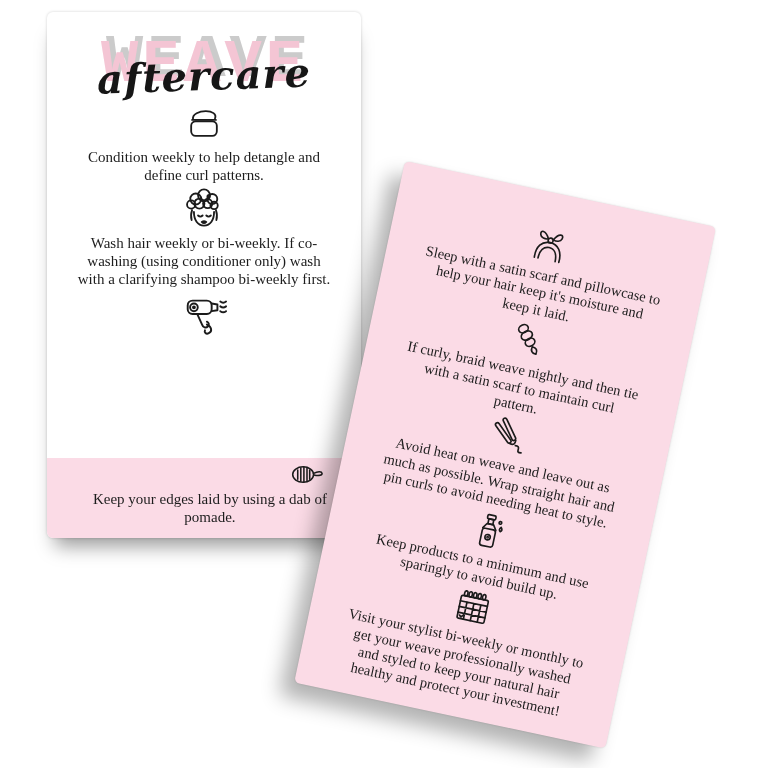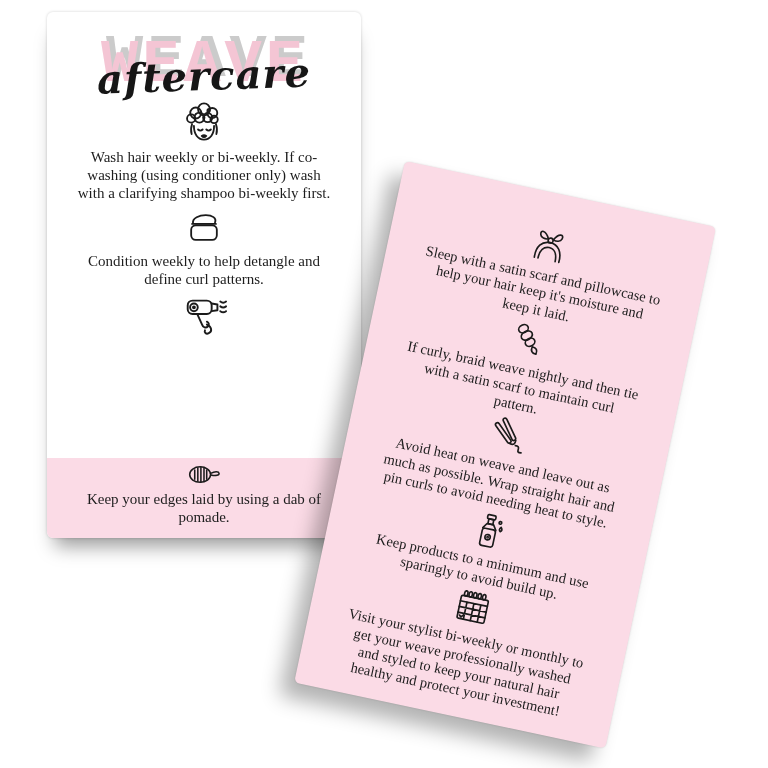--- a/index.html
+++ b/index.html
@@ -41,22 +41,22 @@
     font-size:15px;line-height:1.2;width:292px;margin-top:2px;
   }
   .icon{display:block;line-height:0;}
   .icon svg{width:44px;height:44px;stroke:#1b1b1b;stroke-width:2;fill:none;
     stroke-linecap:round;stroke-linejoin:round;}
   .front .sec.s3 .icon svg{width:50px;height:46px;}
 
   .strip{
     position:absolute;bottom:0;left:0;right:0;
     background:var(--card-pink);border-radius:0 0 6px 6px;
-    display:flex;flex-direction:column;align-items:center;
-    padding:2px 16px 12px;
+    display:flex;flex-direction:column;align-items:flex-end;
+    padding:2px 34px 12px;
   }
   .strip .icon{margin-top:-4px;}
   .strip .icon svg{width:40px;height:34px;}
   .strip p{white-space:pre-line;text-align:center;color:var(--ink);
     font-size:15px;line-height:1.2;}
 
   
   .back{
     left:405px;top:161px;width:318px;height:533px;
     background:var(--card-pink);border-radius:5px;
@@ -71,20 +71,32 @@
 </style>
 </head>
 <body>
 
 <div class="stage">
 
   <div class="card front">
     <div class="title-wrap">
       <div class="weave-title">WEAVE</div>
       <div class="script-subtitle">aftercare</div>
+    </div>
+
+    <div class="sec s2">
+      <span class="icon">
+        <svg viewBox="0 0 48 48">
+          <rect x="10" y="21" width="28" height="16" rx="5"></rect>
+          <path d="M11,19.5 h26"></path>
+          <path d="M12,19 c-1,-6 7,-9 14,-9 c7,0 12,3 10,8"></path>
+        </svg>
+      </span>
+      <p>Condition weekly to help detangle and
+define curl patterns.</p>
     </div>
 
     <div class="sec s1">
       <span class="icon">
         <svg viewBox="0 0 48 48">
           <circle cx="15" cy="12" r="6"></circle>
             <circle cx="24" cy="8" r="6.5"></circle>
           <circle cx="33" cy="12" r="5.5"></circle>
             <circle cx="10" cy="18" r="4.5"></circle>
           <circle cx="19" cy="17" r="5.5"></circle>
@@ -97,32 +109,20 @@
           <path d="M21.5,37 q2.5,-1.5 5,0 q-2.5,2.8 -5,0 Z"></path>
           <path d="M11,24 q-2,6 -0.5,11"></path>
             <path d="M37,24 q2,6 0.5,11"></path>
         </svg>
       </span>
       <p>Wash hair weekly or bi-weekly. If co-
 washing (using conditioner only) wash
 with a clarifying shampoo bi-weekly first.</p>
     </div>
 
-    <div class="sec s2">
-      <span class="icon">
-        <svg viewBox="0 0 48 48">
-          <rect x="10" y="21" width="28" height="16" rx="5"></rect>
-          <path d="M11,19.5 h26"></path>
-          <path d="M12,19 c-1,-6 7,-9 14,-9 c7,0 12,3 10,8"></path>
-        </svg>
-      </span>
-      <p>Condition weekly to help detangle and
-define curl patterns.</p>
-    </div>
-
     <div class="sec s3">
       <span class="icon">
         <svg viewBox="0 0 48 48">
           <rect x="7" y="9" width="25" height="14" rx="5"></rect>
           <circle cx="13.5" cy="16" r="4"></circle>
           <circle cx="13.5" cy="16" r="1"></circle>
           <path d="M32,12 l6,1 M32,20 l6,-1 M38,13 v6"></path>
           <path d="M41,10 c2,1.5 4,1.5 6,0 M41,15 c2,1.5 4,1.5 6,0 M41,20 c2,1.5 4,1.5 6,0"></path>
           <path d="M17,23 l5,11 c1,3 4,4 6,2 c2,-2 1,-4 -1,-5"></path>
           <path d="M27,34 c5,2 6,7 2,9 c-3,1.5 -5,-1 -4,-3"></path>

